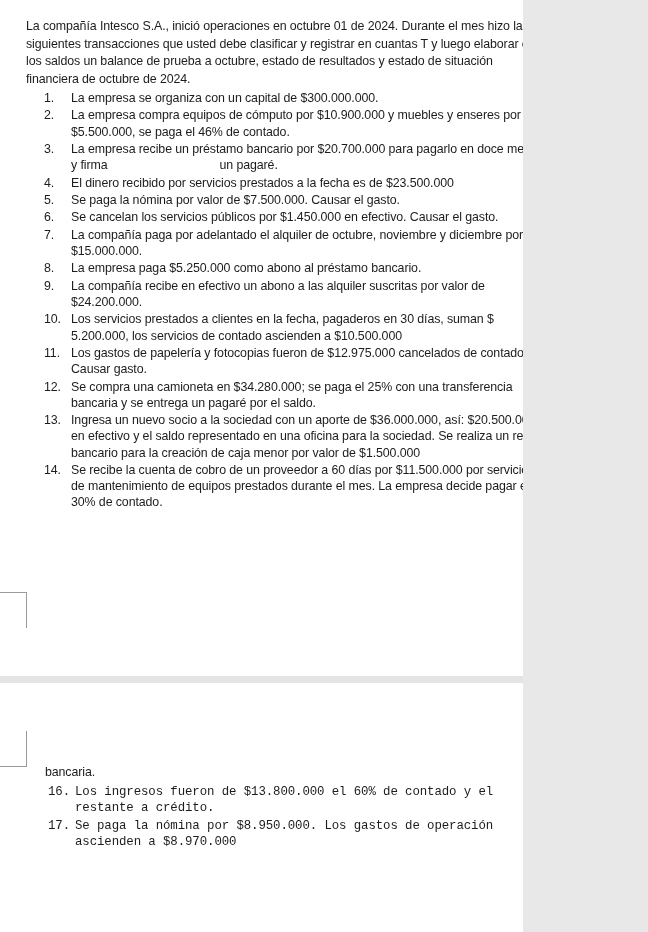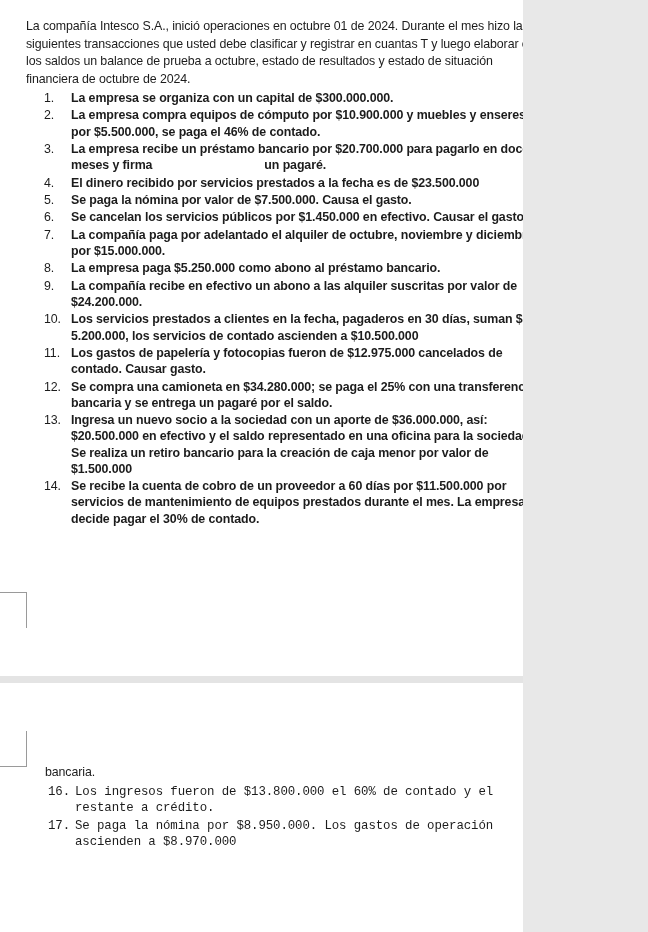--- a/index.html
+++ b/index.html
@@ -126,21 +126,20 @@
   }
   .task-list li .num {
     position: absolute;
     left: 18px;
     top: 0;
     width: 24px;
     text-align: left;
   }
   .task-list li .txt {
     display: block;
-    font-weight: bold;
   }
   
   .wide-gap {
     display: inline-block;
     width: 112px;
   }
 
   .cont-block {
     position: absolute;
     left: 26px;
@@ -201,21 +200,21 @@
         <span class="txt"><span>La empresa recibe un préstamo bancario por $20.700.000 para pagarlo en doce meses y firma</span><span class="wide-gap"></span><span>un pagaré.</span></span>
       </li>
 
       <li>
         <span class="num">4.</span>
         <span class="txt">El dinero recibido por servicios prestados a la fecha es de $23.500.000</span>
       </li>
 
       <li>
         <span class="num">5.</span>
-        <span class="txt">Se paga la nómina por valor de $7.500.000. Causa el gasto.</span>
+        <span class="txt">Se paga la nómina por valor de $7.500.000. Causar el gasto.</span>
       </li>
 
       <li>
         <span class="num">6.</span>
         <span class="txt">Se cancelan los servicios públicos por $1.450.000 en efectivo. Causar el gasto.</span>
       </li>
 
       <li>
         <span class="num">7.</span>
         <span class="txt">La compañía paga por adelantado el alquiler de octubre, noviembre y diciembre por $15.000.000.</span>

